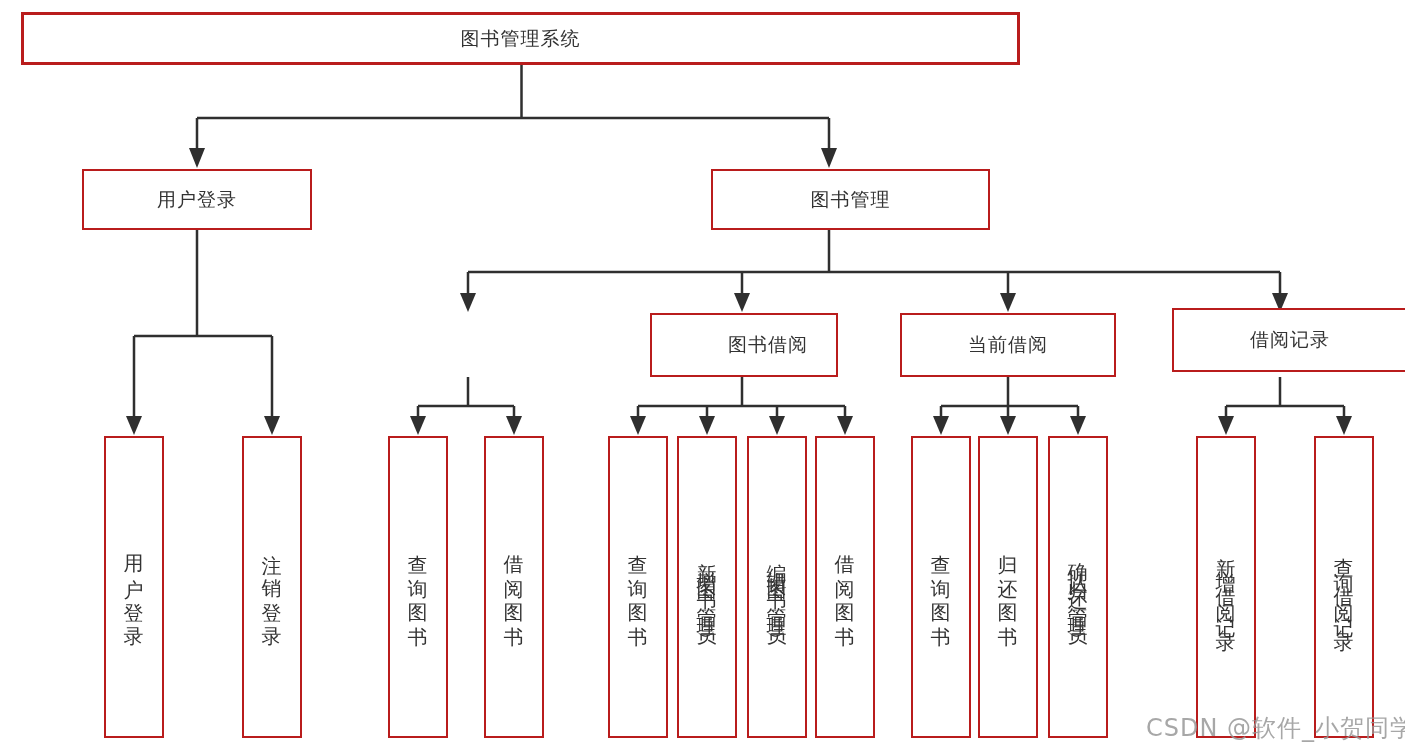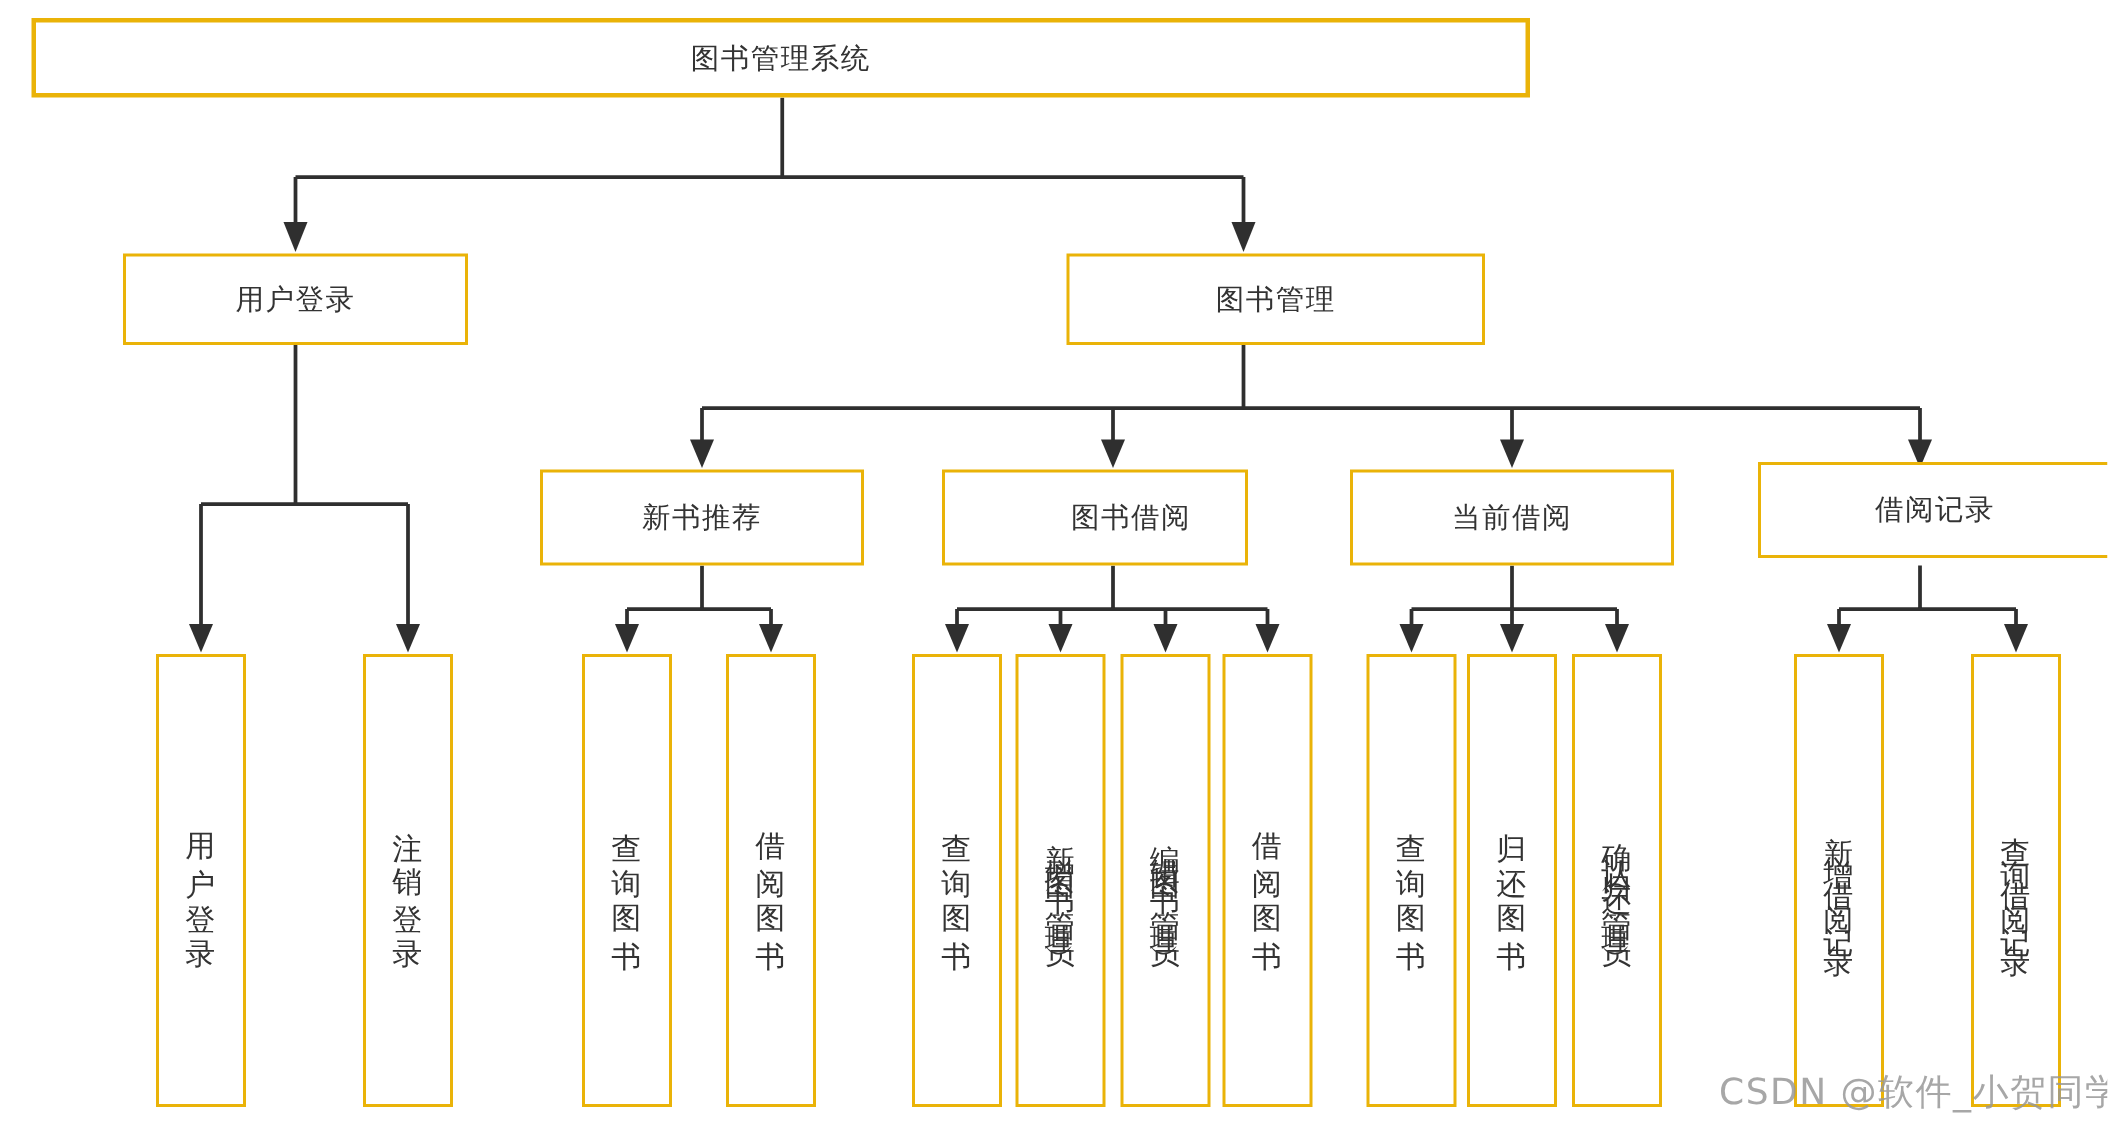--- a/index.html
+++ b/index.html
@@ -2,21 +2,21 @@
 <html><head>
 <meta charset="utf-8">
 <style>
   html,body{margin:0;padding:0;background:#fff;}
   .stage{
     position:relative;width:1405px;height:747px;background:#ffffff;
     font-family:"DejaVu Sans","Liberation Sans",sans-serif;overflow:hidden;
   }
   svg.connectors{position:absolute;left:0;top:0;z-index:0;}
   .node{
-    position:absolute;background:#ffffff;border:2px solid #eab308;
+    position:absolute;background:#ffffff;border:2px solid #b91c1c;
     box-sizing:border-box;display:flex;align-items:center;justify-content:center;
     color:#333333;z-index:1;
   }
   .node-root{border-width:3px;}
   .node-h{font-size:19px;letter-spacing:1px;}
   .node-v .label{
     writing-mode:vertical-rl;text-orientation:mixed;
     font-size:20px;line-height:1;
   }
   .v4{letter-spacing:24px;}
@@ -69,24 +69,21 @@
     <span class="label">图书管理系统</span>
   </div>
 
   <div class="node node-h" style="left:82px;top:169px;width:230px;height:61px;">
     <span class="label">用户登录</span>
   </div>
   <div class="node node-h" style="left:711px;top:169px;width:279px;height:61px;">
     <span class="label">图书管理</span>
   </div>
 
-  <div class="node node-h" style="left:360px;top:313px;width:216px;height:64px;">
-    <span class="label">新书推荐</span>
-  </div>
-  <div class="node node-h" style="left:628px;top:313px;width:204px;height:64px;padding-left:48px;">
+  <div class="node node-h" style="left:650px;top:313px;width:188px;height:64px;padding-left:48px;">
     <span class="label">图书借阅</span>
   </div>
   <div class="node node-h" style="left:900px;top:313px;width:216px;height:64px;">
     <span class="label">当前借阅</span>
   </div>
   <div class="node node-h" style="left:1172px;top:308px;width:236px;height:64px;">
     <span class="label">借阅记录</span>
   </div>
 
   <div class="node node-v" style="left:104px;top:436px;width:60px;height:302px;">

